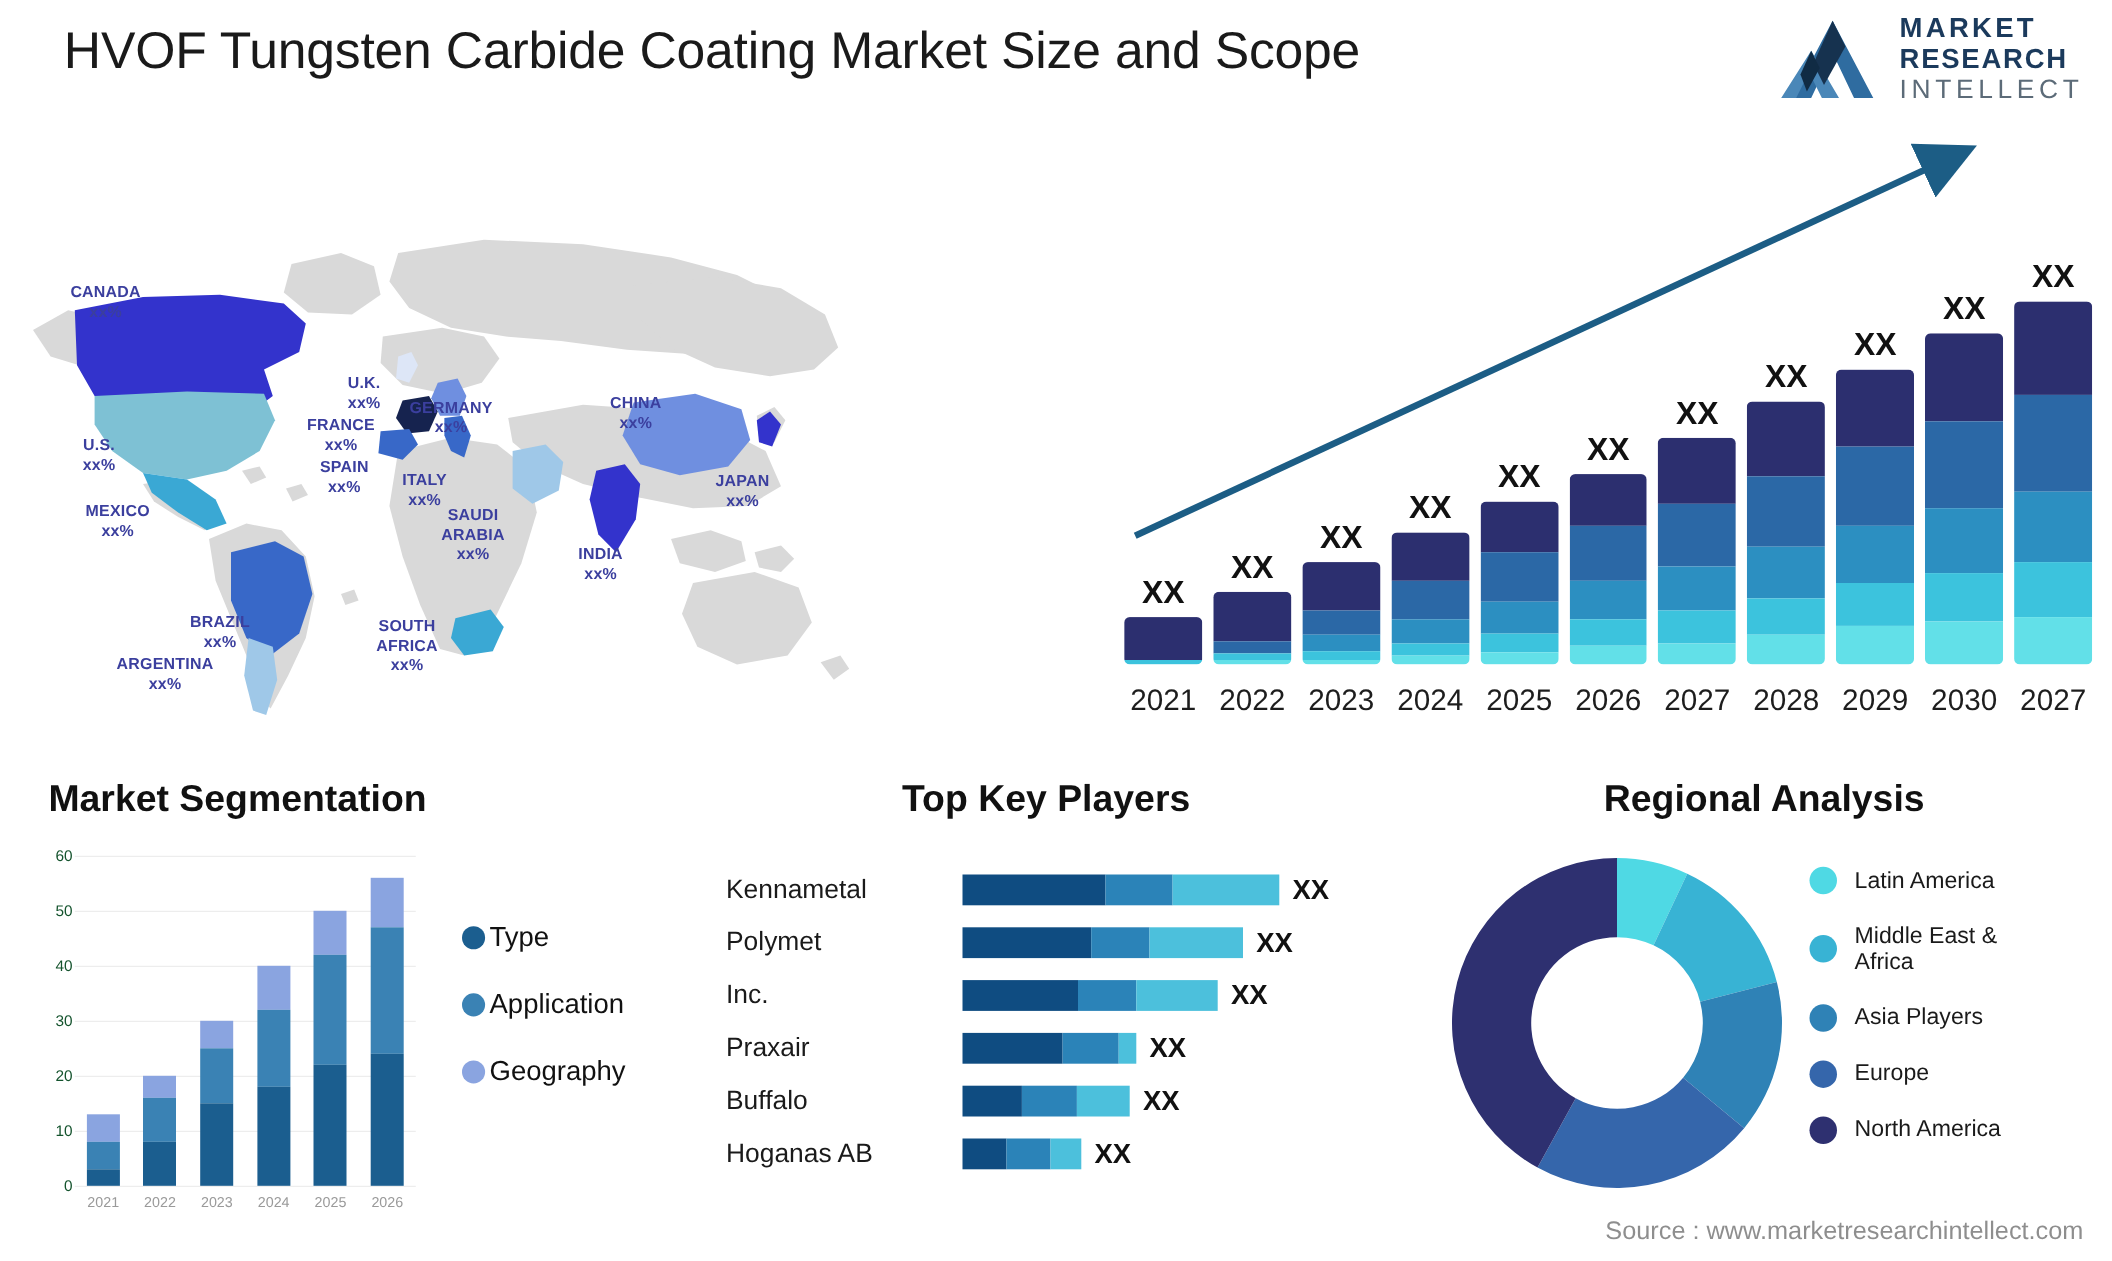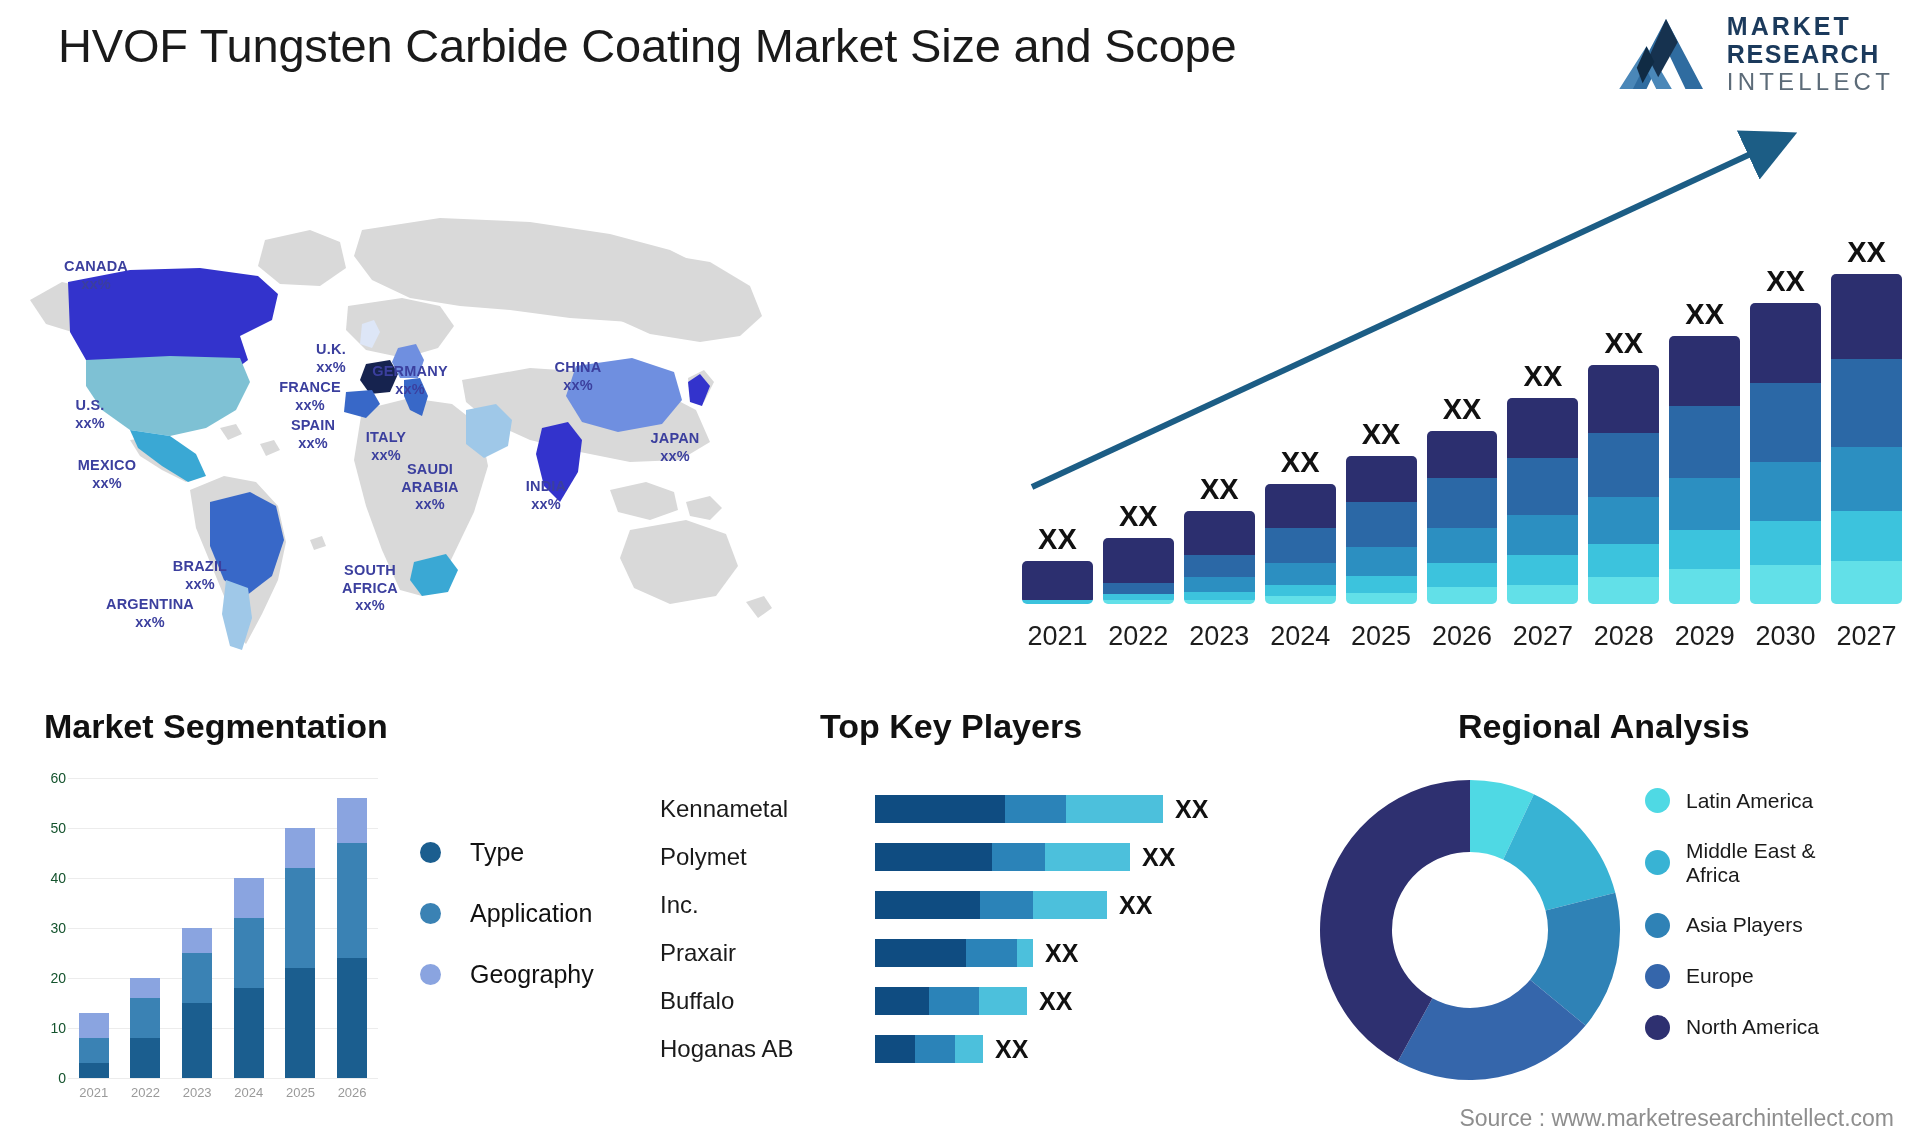--- a/index.html
+++ b/index.html
@@ -58,21 +58,21 @@
   #seg-panel { position: absolute; left: 20px; top: 760px; width: 600px; height: 365px; }
   #seg-plot { position: absolute; left: 48px; top: 18px; width: 310px; height: 300px; }
   .seg-grid { position: absolute; left: 0; width: 310px; height: 1px; background: #ececec; }
   .seg-ylab { position: absolute; right: 312px; font-size: 14px; color: #14532d; transform: translateY(-50%); font-family: "Liberation Sans", sans-serif; }
   #seg-bars { position: absolute; left: 0; bottom: 0; width: 310px; height: 300px; display: flex; align-items: flex-end; justify-content: space-around; }
   .seg-col { width: 30px; display: flex; flex-direction: column; justify-content: flex-end; height: 100%; }
   .seg-seg { width: 100%; }
   #seg-xlabels { position: absolute; left: 48px; top: 325px; width: 310px; display: flex; justify-content: space-around; }
   .seg-xlab { width: 30px; text-align: center; font-size: 13px; color: #9a9a9a; font-family: "Liberation Sans", sans-serif; }
   #seg-legend { position: absolute; left: 400px; top: 78px; display: flex; flex-direction: column; gap: 32px; }
-  .seg-leg-row { display: flex; align-items: center; gap: 29px; }
+  .seg-leg-row { display: flex; align-items: center; gap: 4px; }
   .seg-dot { width: 21px; height: 21px; border-radius: 50%; }
   .seg-leg-txt { font-size: 25px; color: #111; font-family: "Liberation Sans", sans-serif; }
 
   
   #players-panel { position: absolute; left: 640px; top: 785px; width: 680px; height: 320px; }
   .pl-row { display: flex; align-items: center; height: 48px; margin-bottom: 0px; }
   .pl-name { width: 235px; font-size: 24px; color: #1a1a1a; text-align: left; padding-left: 20px; font-family: "Liberation Sans", sans-serif; }
   .pl-bar { height: 28px; display: flex; }
   .pl-seg { height: 100%; }
   .pl-val { font-size: 25px; font-weight: 600; color: #111; margin-left: 12px; font-family: "Liberation Sans", sans-serif; }
@@ -194,21 +194,21 @@
       <div class="map-label" style="left: 97px; top: 347px; transform: translateX(-50%);"><span>MEXICO</span><span class="pc">xx%</span></div>
       <div class="map-label" style="left: 190px; top: 448px; transform: translateX(-50%);"><span>BRAZIL</span><span class="pc">xx%</span></div>
       <div class="map-label" style="left: 140px; top: 486px; transform: translateX(-50%);"><span>ARGENTINA</span><span class="pc">xx%</span></div>
       <div class="map-label" style="left: 321px; top: 231px; transform: translateX(-50%);"><span>U.K.</span><span class="pc">xx%</span></div>
       <div class="map-label" style="left: 300px; top: 269px; transform: translateX(-50%);"><span>FRANCE</span><span class="pc">xx%</span></div>
       <div class="map-label" style="left: 303px; top: 307px; transform: translateX(-50%);"><span>SPAIN</span><span class="pc">xx%</span></div>
       <div class="map-label" style="left: 400px; top: 253px; transform: translateX(-50%);"><span>GERMANY</span><span class="pc">xx%</span></div>
       <div class="map-label" style="left: 376px; top: 319px; transform: translateX(-50%);"><span>ITALY</span><span class="pc">xx%</span></div>
       <div class="map-label" style="left: 420px; top: 351px; transform: translateX(-50%);"><span>SAUDI</span><br><span>ARABIA</span><span class="pc">xx%</span></div>
       <div class="map-label" style="left: 360px; top: 452px; transform: translateX(-50%);"><span>SOUTH</span><br><span>AFRICA</span><span class="pc">xx%</span></div>
-      <div class="map-label" style="left: 536px; top: 368px; transform: translateX(-50%);"><span>INDIA</span><span class="pc">xx%</span></div>
+      <div class="map-label" style="left: 536px; top: 386px; transform: translateX(-50%);"><span>INDIA</span><span class="pc">xx%</span></div>
       <div class="map-label" style="left: 568px; top: 249px; transform: translateX(-50%);"><span>CHINA</span><span class="pc">xx%</span></div>
       <div class="map-label" style="left: 665px; top: 320px; transform: translateX(-50%);"><span>JAPAN</span><span class="pc">xx%</span></div>
     </div>
 </div>
 
 <div id="growth-panel">
   <svg id="growth-arrow" width="900" height="540">
     <defs>
       <marker id="ah" markerWidth="9" markerHeight="9" refX="4" refY="4.5" orient="auto">
         <path d="M0 0 L9 4.5 L0 9 Z" fill="#1c5d85"></path>

